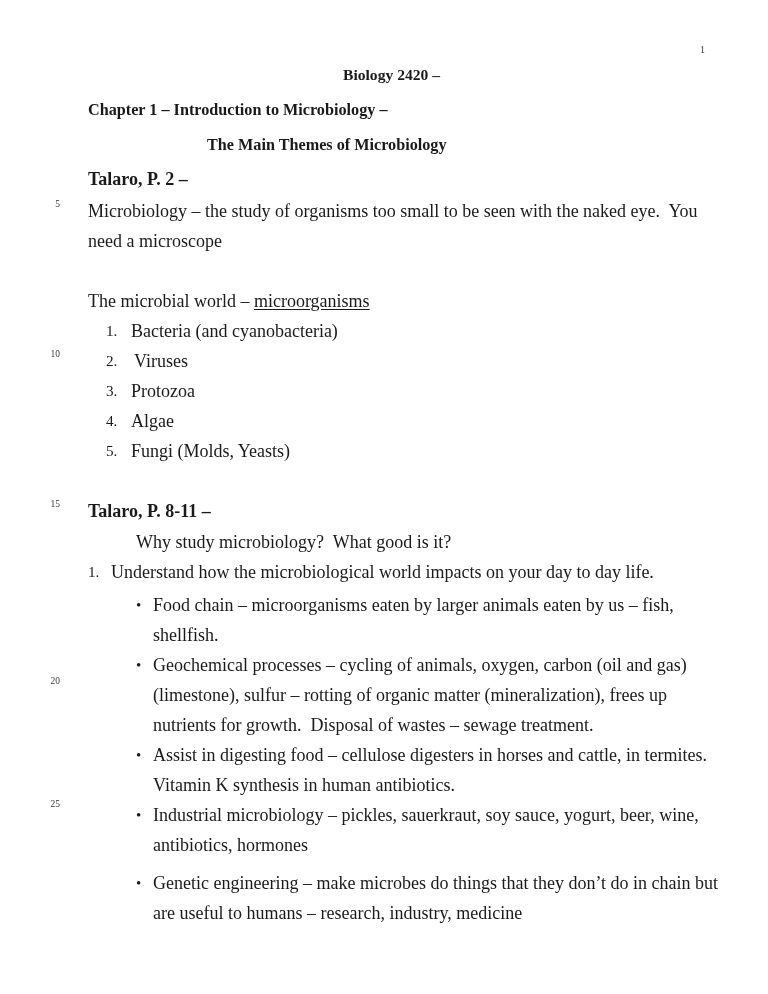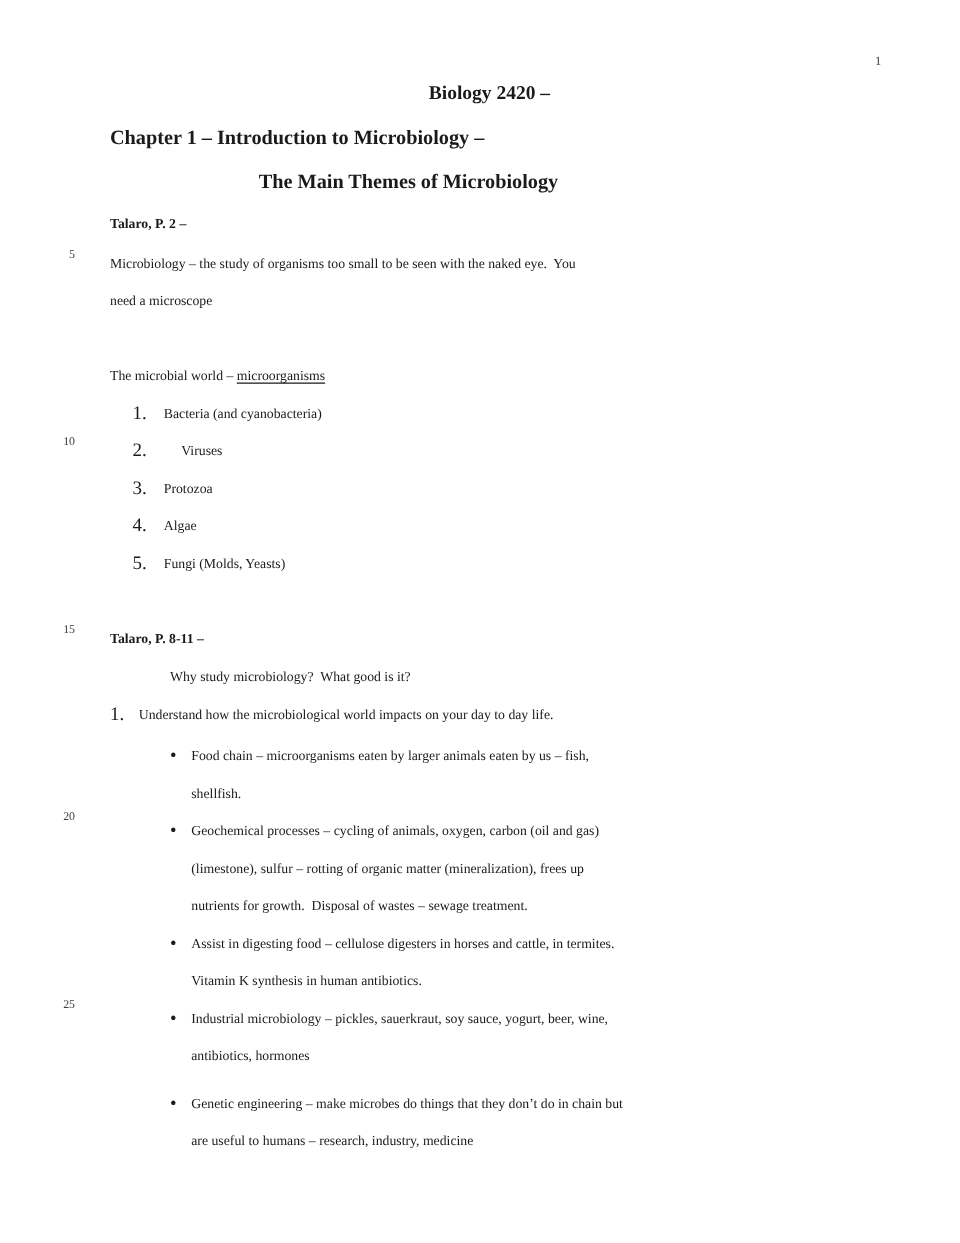--- a/index.html
+++ b/index.html
@@ -51,21 +51,21 @@
   
   .body-text {
     position: absolute;
     top: 0;
     left: 0;
     width: 768px;
   }
 
   .ln {
     position: absolute;
-    font-size: 11px;
+    font-size: 18px;
     line-height: 30px;
     color: #1a1a1a;
     white-space: pre;
   }
 
   .bold {
     font-weight: bold;
   }
 
   .uline {
@@ -101,21 +101,21 @@
 <body>
 
 <div class="page">
 
   <div class="page-number">1</div>
 
   <div class="gutter">
     <div class="line-num" style="top:199px; left:36px;">5</div>
     <div class="line-num" style="top:349px; left:36px;">10</div>
     <div class="line-num" style="top:499px; left:36px;">15</div>
-    <div class="line-num" style="top:649px; left:36px;">20</div>
+    <div class="line-num" style="top:676px; left:36px;">20</div>
     <div class="line-num" style="top:799px; left:36px;">25</div>
   </div>
 
   <div class="body-text">
 
     <div class="ln h-center" style="top:60px; left:343px;">Biology 2420 –</div>
 
     <div class="ln h-main" style="top:95px; left:88px;">Chapter 1 – Introduction to Microbiology –</div>
 
     <div class="ln h-main" style="top:130px; left:207px;">The Main Themes of Microbiology</div>
@@ -125,21 +125,21 @@
     <div class="ln" style="top:196px; left:88px;text-align:right;">Microbiology – the study of organisms too small to be seen with the naked eye.  You</div>
 
     <div class="ln" style="top:226px; left:88px;">need a microscope</div>
 
     <div class="ln" style="top:286px; left:88px;"><span>The microbial world – </span><span class="uline">microorganisms</span></div>
 
     <div class="marker" style="top:316px; left:106px;">1.</div>
     <div class="ln" style="top:316px; left:131px;">Bacteria (and cyanobacteria)</div>
 
     <div class="marker" style="top:346px; left:106px;">2.</div>
-    <div class="ln" style="top:346px; left:145px;">Viruses</div>
+    <div class="ln" style="top:346px; left:134px;">Viruses</div>
 
     <div class="marker" style="top:376px; left:106px;">3.</div>
     <div class="ln" style="top:376px; left:131px;">Protozoa</div>
 
     <div class="marker" style="top:406px; left:106px;">4.</div>
     <div class="ln" style="top:406px; left:131px;">Algae</div>
 
     <div class="marker" style="top:436px; left:106px;">5.</div>
     <div class="ln" style="top:436px; left:131px;text-align:right;">Fungi (Molds, Yeasts)</div>
 

